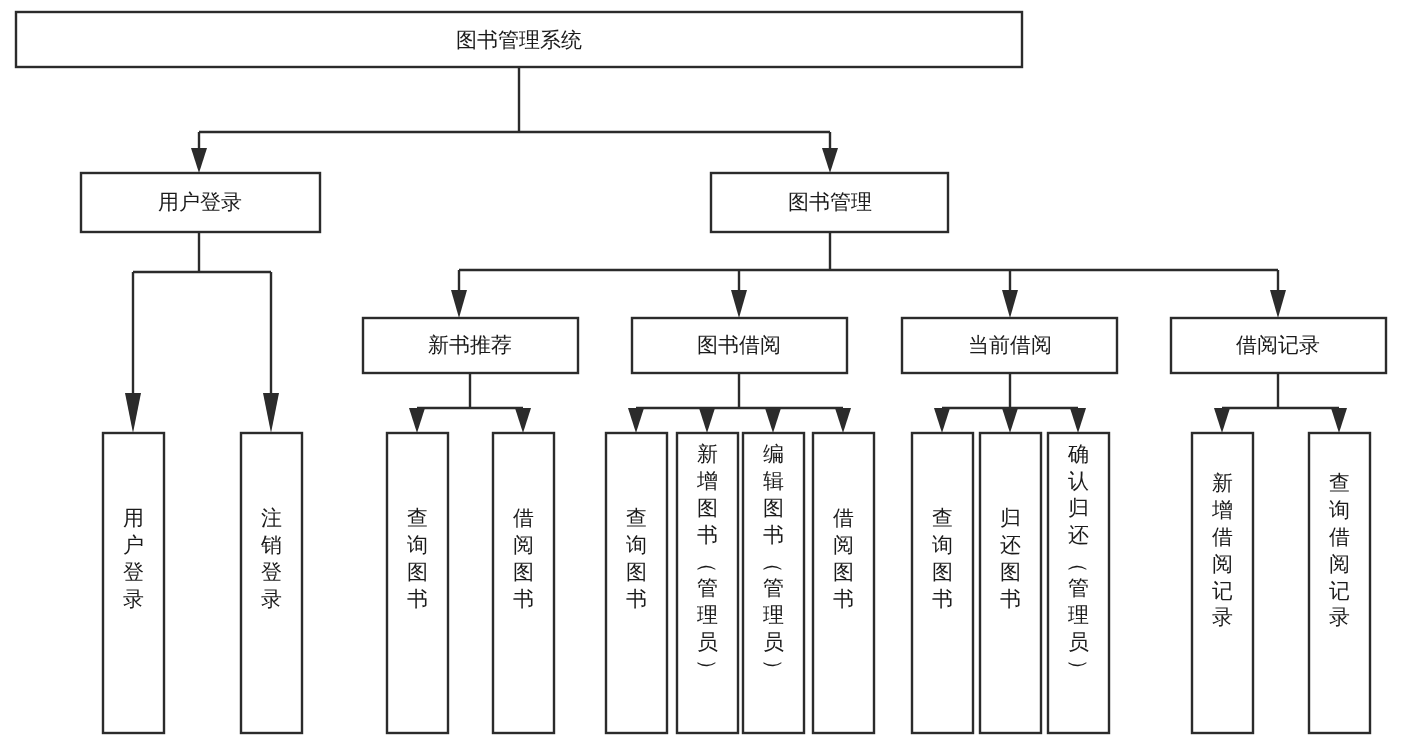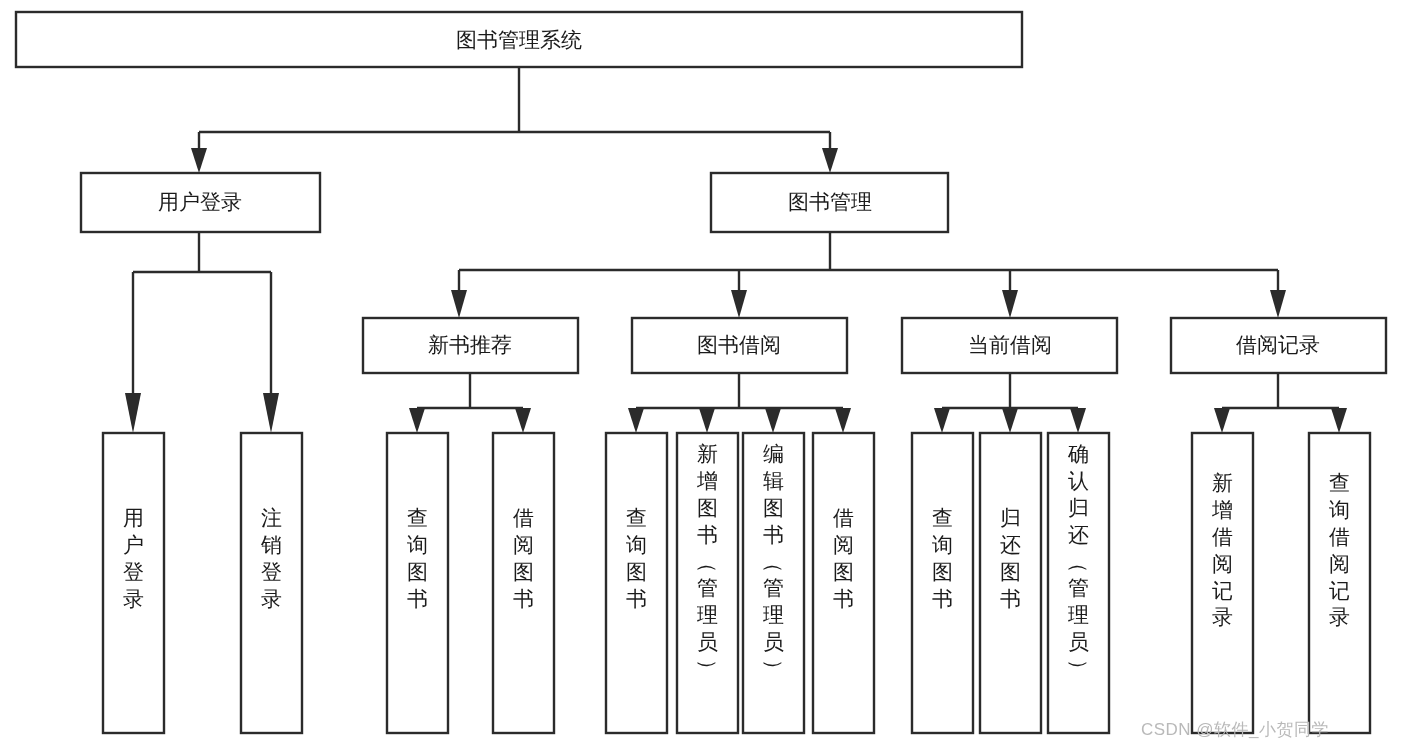--- a/index.html
+++ b/index.html
@@ -11,20 +11,21 @@
     width: 1405px;
     height: 747px;
     font-family: "Liberation Sans", "DejaVu Sans", sans-serif;
     overflow: hidden;
   }
   #diagram-root {
     position: relative;
     width: 1337px;
     height: 747px;
     background: #ffffff;
+    padding-left: 16px;
   }
   svg#diagram-svg {
     position: absolute;
     left: 0;
     top: 0;
     width: 1405px;
     height: 747px;
   }
   .node-box {
     fill: #ffffff;
@@ -285,14 +286,13 @@
     </div>
   <div class="leaf-label" style="left:1309px; top:470px; width:61px;">
       <span>查</span>
       <span>询</span>
       <span>借</span>
       <span>阅</span>
       <span>记</span>
       <span>录</span>
     </div>
 
-  <div class="watermark">CSDN @软件_小贺同学</div>
 </div>
 
 </body></html>

